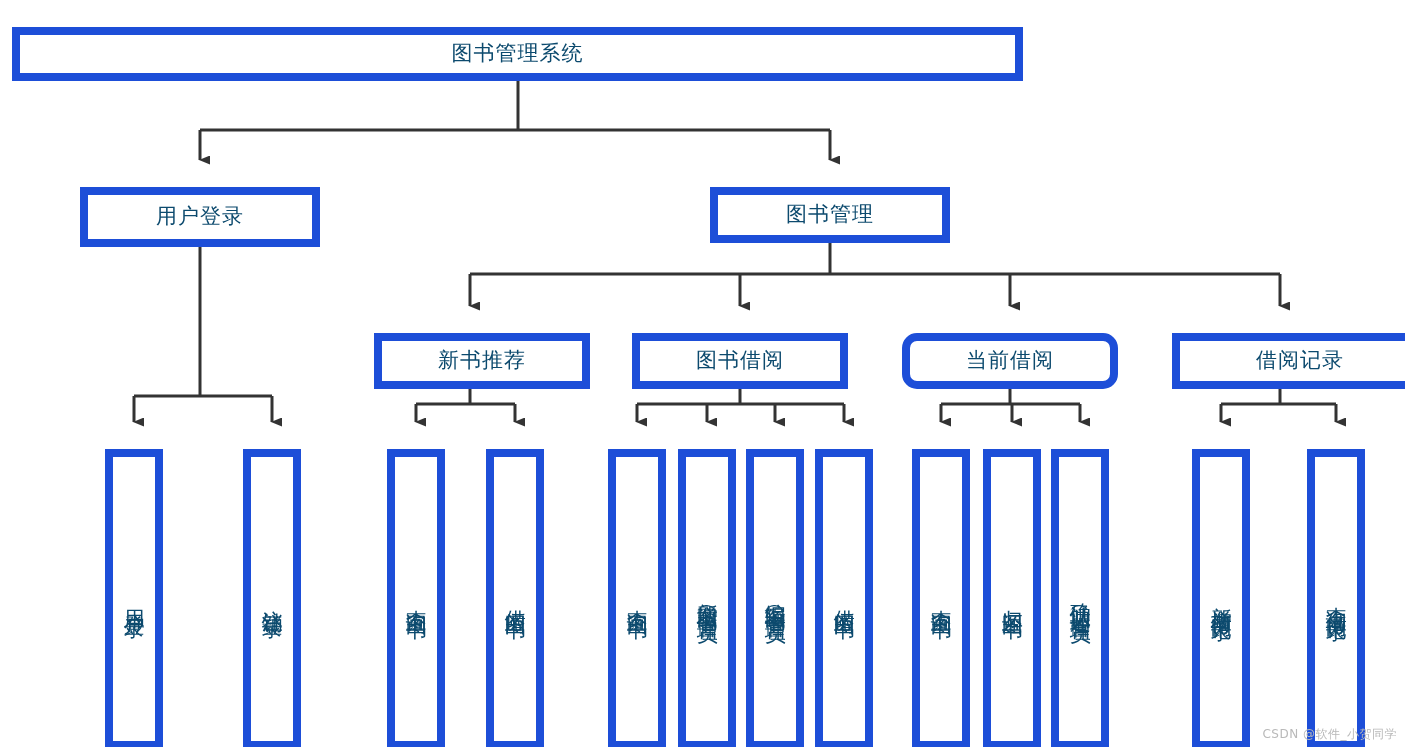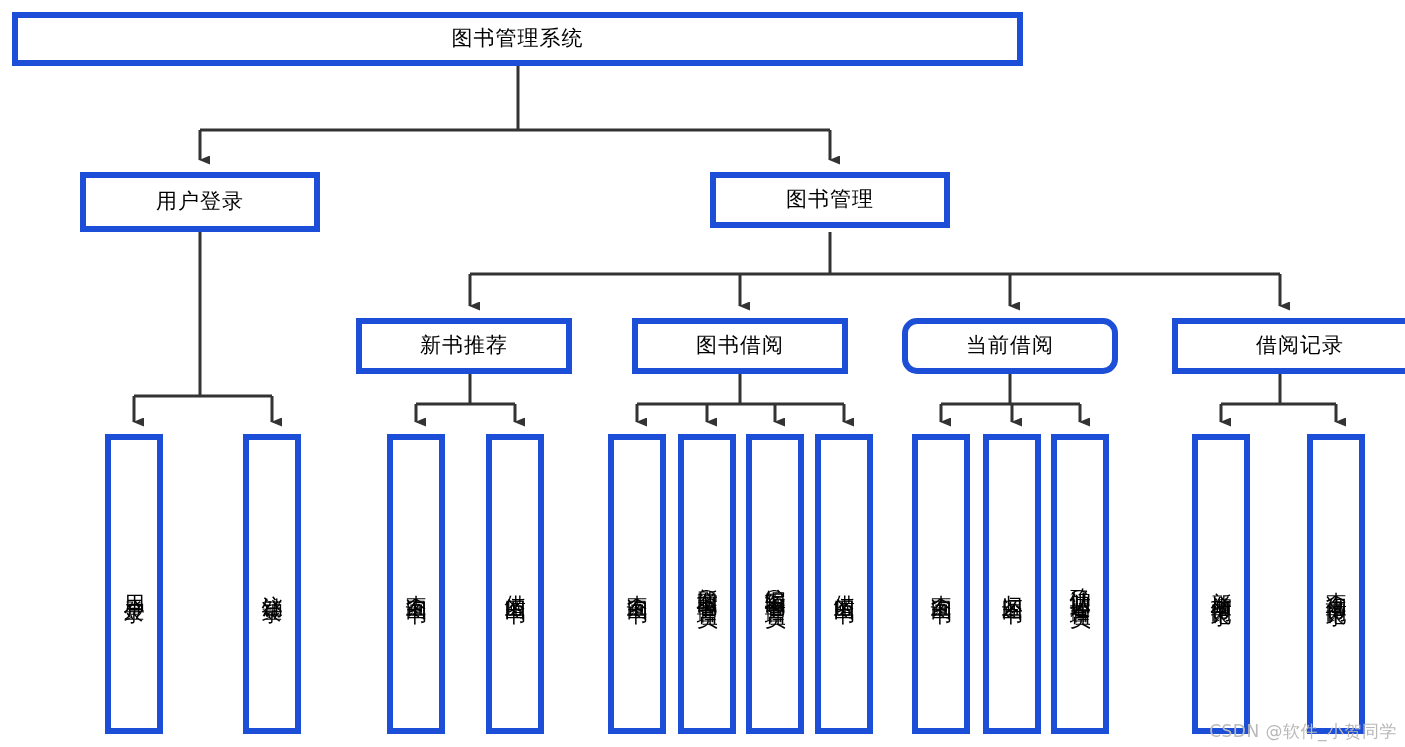--- a/index.html
+++ b/index.html
@@ -22,26 +22,27 @@
     position: absolute;
     left: 0;
     top: 0;
     width: 1405px;
     height: 747px;
     pointer-events: none;
   }
   .node {
     position: absolute;
     box-sizing: border-box;
-    border: 6px solid #1d4ed8;
+    border: 8px solid #1d4ed8;
     background: #ffffff;
     display: flex;
     align-items: center;
     justify-content: center;
-    color: #000000;
+    color: #0c4a6e;
+    margin-top: 15px;
   }
   .node.horiz {
     font-size: 21px;
     letter-spacing: 1px;
     line-height: 1.2;
   }
   .node.vert {
     writing-mode: vertical-rl;
     text-orientation: upright;
     font-size: 21px;
@@ -54,21 +55,21 @@
   }
   .node.vert .vtext {
     writing-mode: vertical-rl;
     text-orientation: upright;
     white-space: nowrap;
   }
   #watermark {
     position: absolute;
     right: 8px;
     bottom: 4px;
-    font-size: 17px;
+    font-size: 12px;
     color: #b9b9b9;
     letter-spacing: 0.5px;
     white-space: nowrap;
   }
 </style>
 </head>
 <body>
 
 <div id="diagram-root">
 
@@ -129,21 +130,21 @@
     <span>图书管理系统</span>
   </div>
 
   <div class="node horiz" style="left:80px; top:172px; width:240px; height:60px;">
     <span>用户登录</span>
   </div>
   <div class="node horiz" style="left:710px; top:172px; width:240px; height:56px;align-items:center;">
     <span>图书管理</span>
   </div>
 
-  <div class="node horiz" style="left:356px; top:318px; width:216px; height:56px;">
+  <div class="node horiz" style="left:374px; top:318px; width:216px; height:56px;">
     <span>新书推荐</span>
   </div>
   <div class="node horiz" style="left:632px; top:318px; width:216px; height:56px;font-family:Liberation Serif, serif;">
     <span>图书借阅</span>
   </div>
   <div class="node horiz" style="left:902px; top:318px; width:216px; height:56px;border-radius:15px;">
     <span>当前借阅</span>
   </div>
   <div class="node horiz" style="left:1172px; top:318px; width:256px; height:56px;">
     <span>借阅记录</span>

